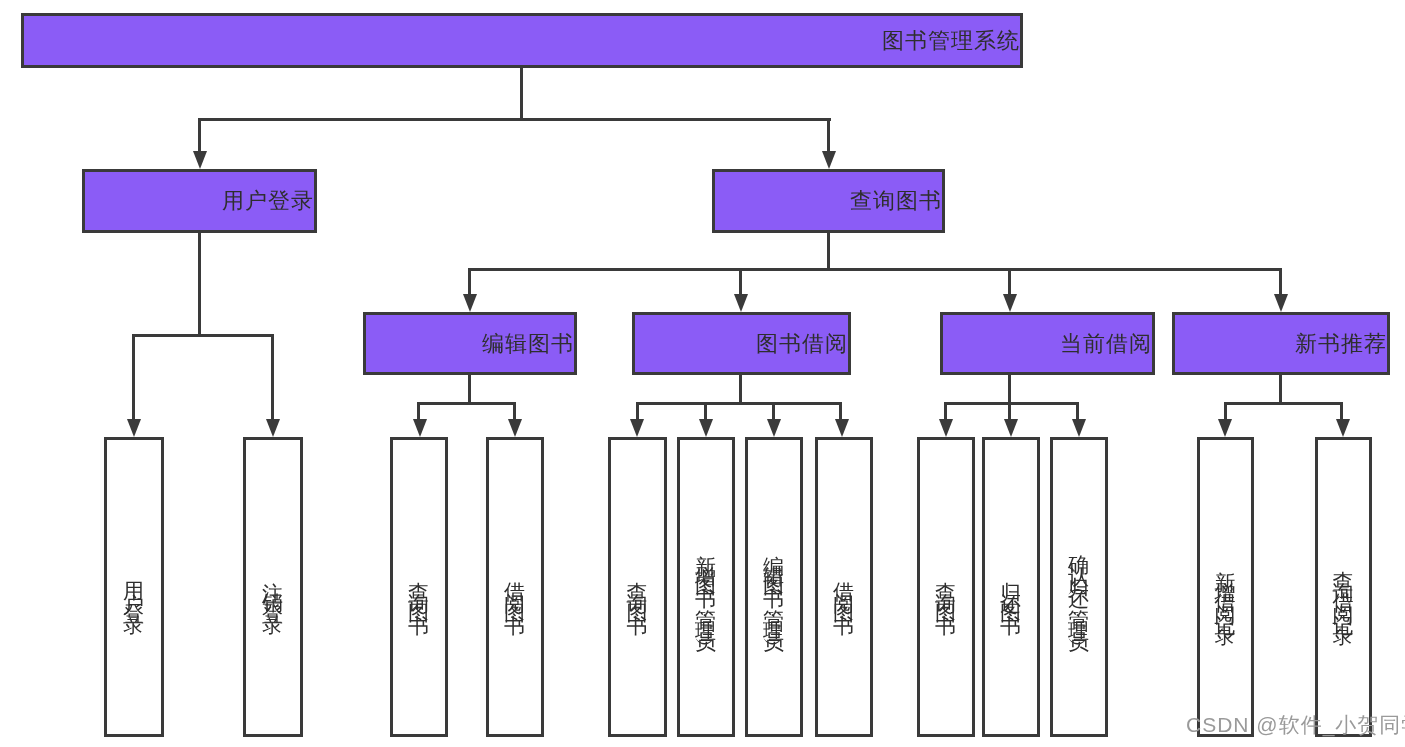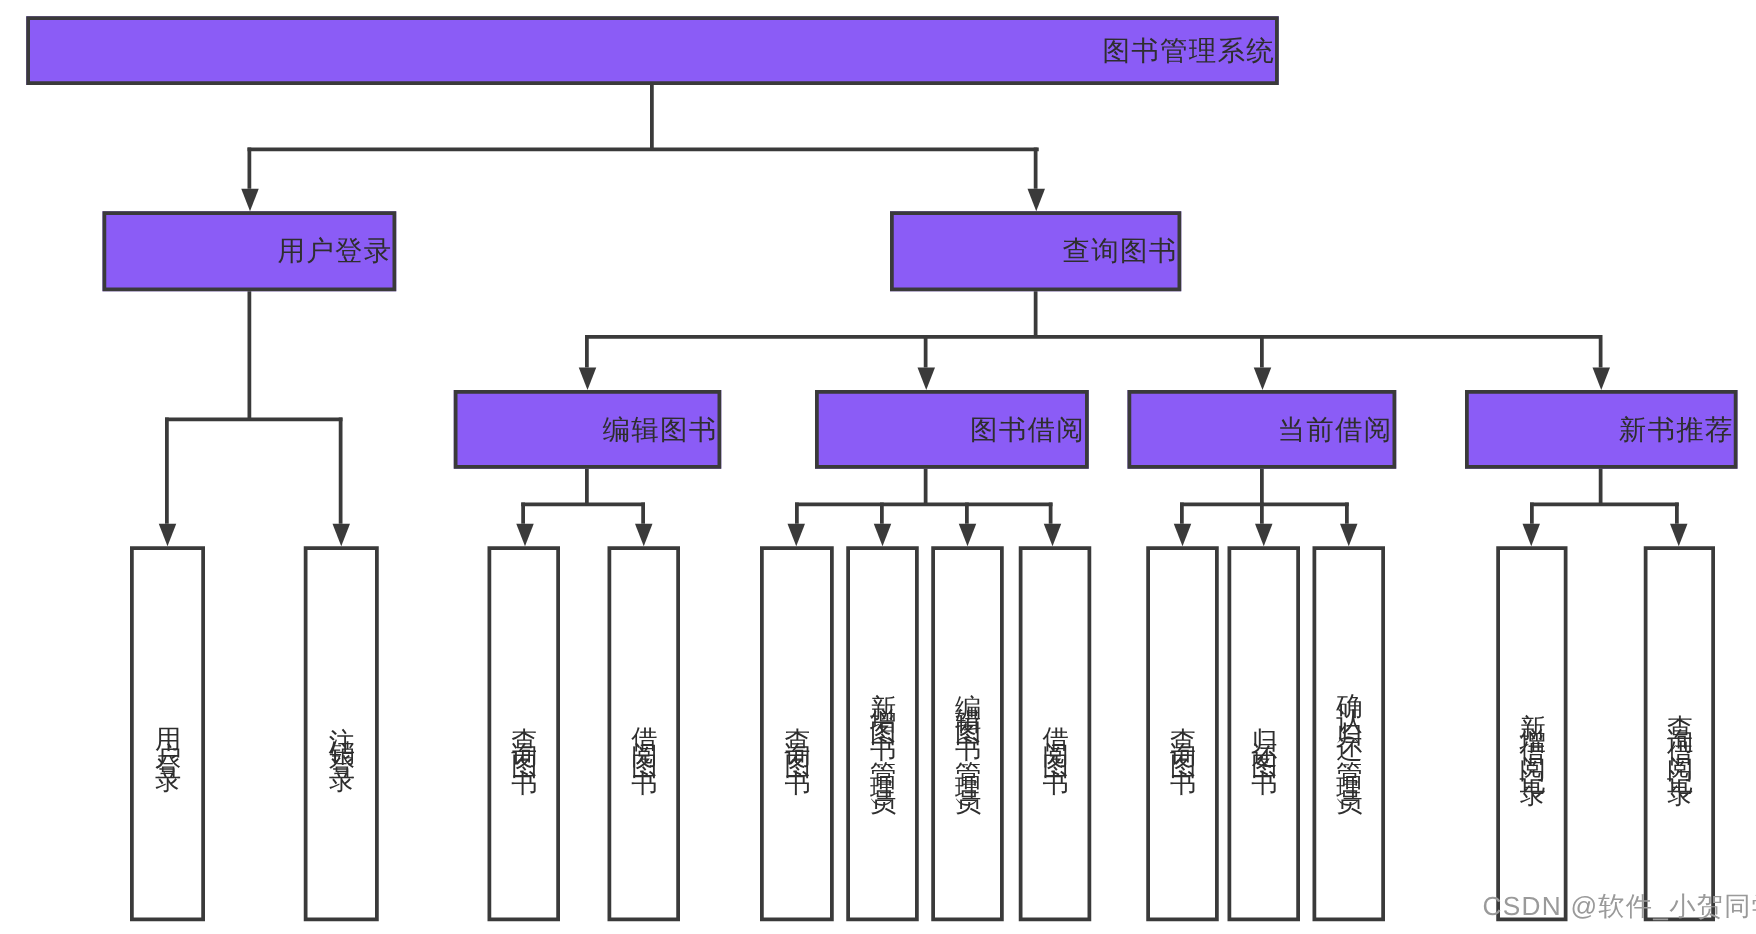--- a/index.html
+++ b/index.html
@@ -99,24 +99,24 @@
   <div class="vl" style="left:739px; top:268px; height:26px;"></div>
   <div class="ar" style="left:734px; top:294px;"></div>
   <div class="vl" style="left:1008px; top:268px; height:26px;"></div>
   <div class="ar" style="left:1003px; top:294px;"></div>
   <div class="vl" style="left:1279px; top:268px; height:26px;"></div>
   <div class="ar" style="left:1274px; top:294px;"></div>
 
   <div class="box" style="left:363px; top:312px; width:214px; height:63px;">
     <span>编辑图书</span>
   </div>
-  <div class="box" style="left:652px; top:312px; width:219px; height:63px;">
+  <div class="box" style="left:632px; top:312px; width:219px; height:63px;">
     <span>图书借阅</span>
   </div>
-  <div class="box" style="left:902px; top:312px; width:215px; height:63px;">
+  <div class="box" style="left:940px; top:312px; width:215px; height:63px;">
     <span>当前借阅</span>
   </div>
   <div class="box" style="left:1172px; top:312px; width:218px; height:63px;">
     <span>新书推荐</span>
   </div>
 
   <div class="vl" style="left:468px; top:375px; height:29px;"></div>
   <div class="hl" style="left:417px; top:402px; width:99px;"></div>
   <div class="vl" style="left:417px; top:402px; height:17px;"></div>
   <div class="ar" style="left:413px; top:419px;"></div>

